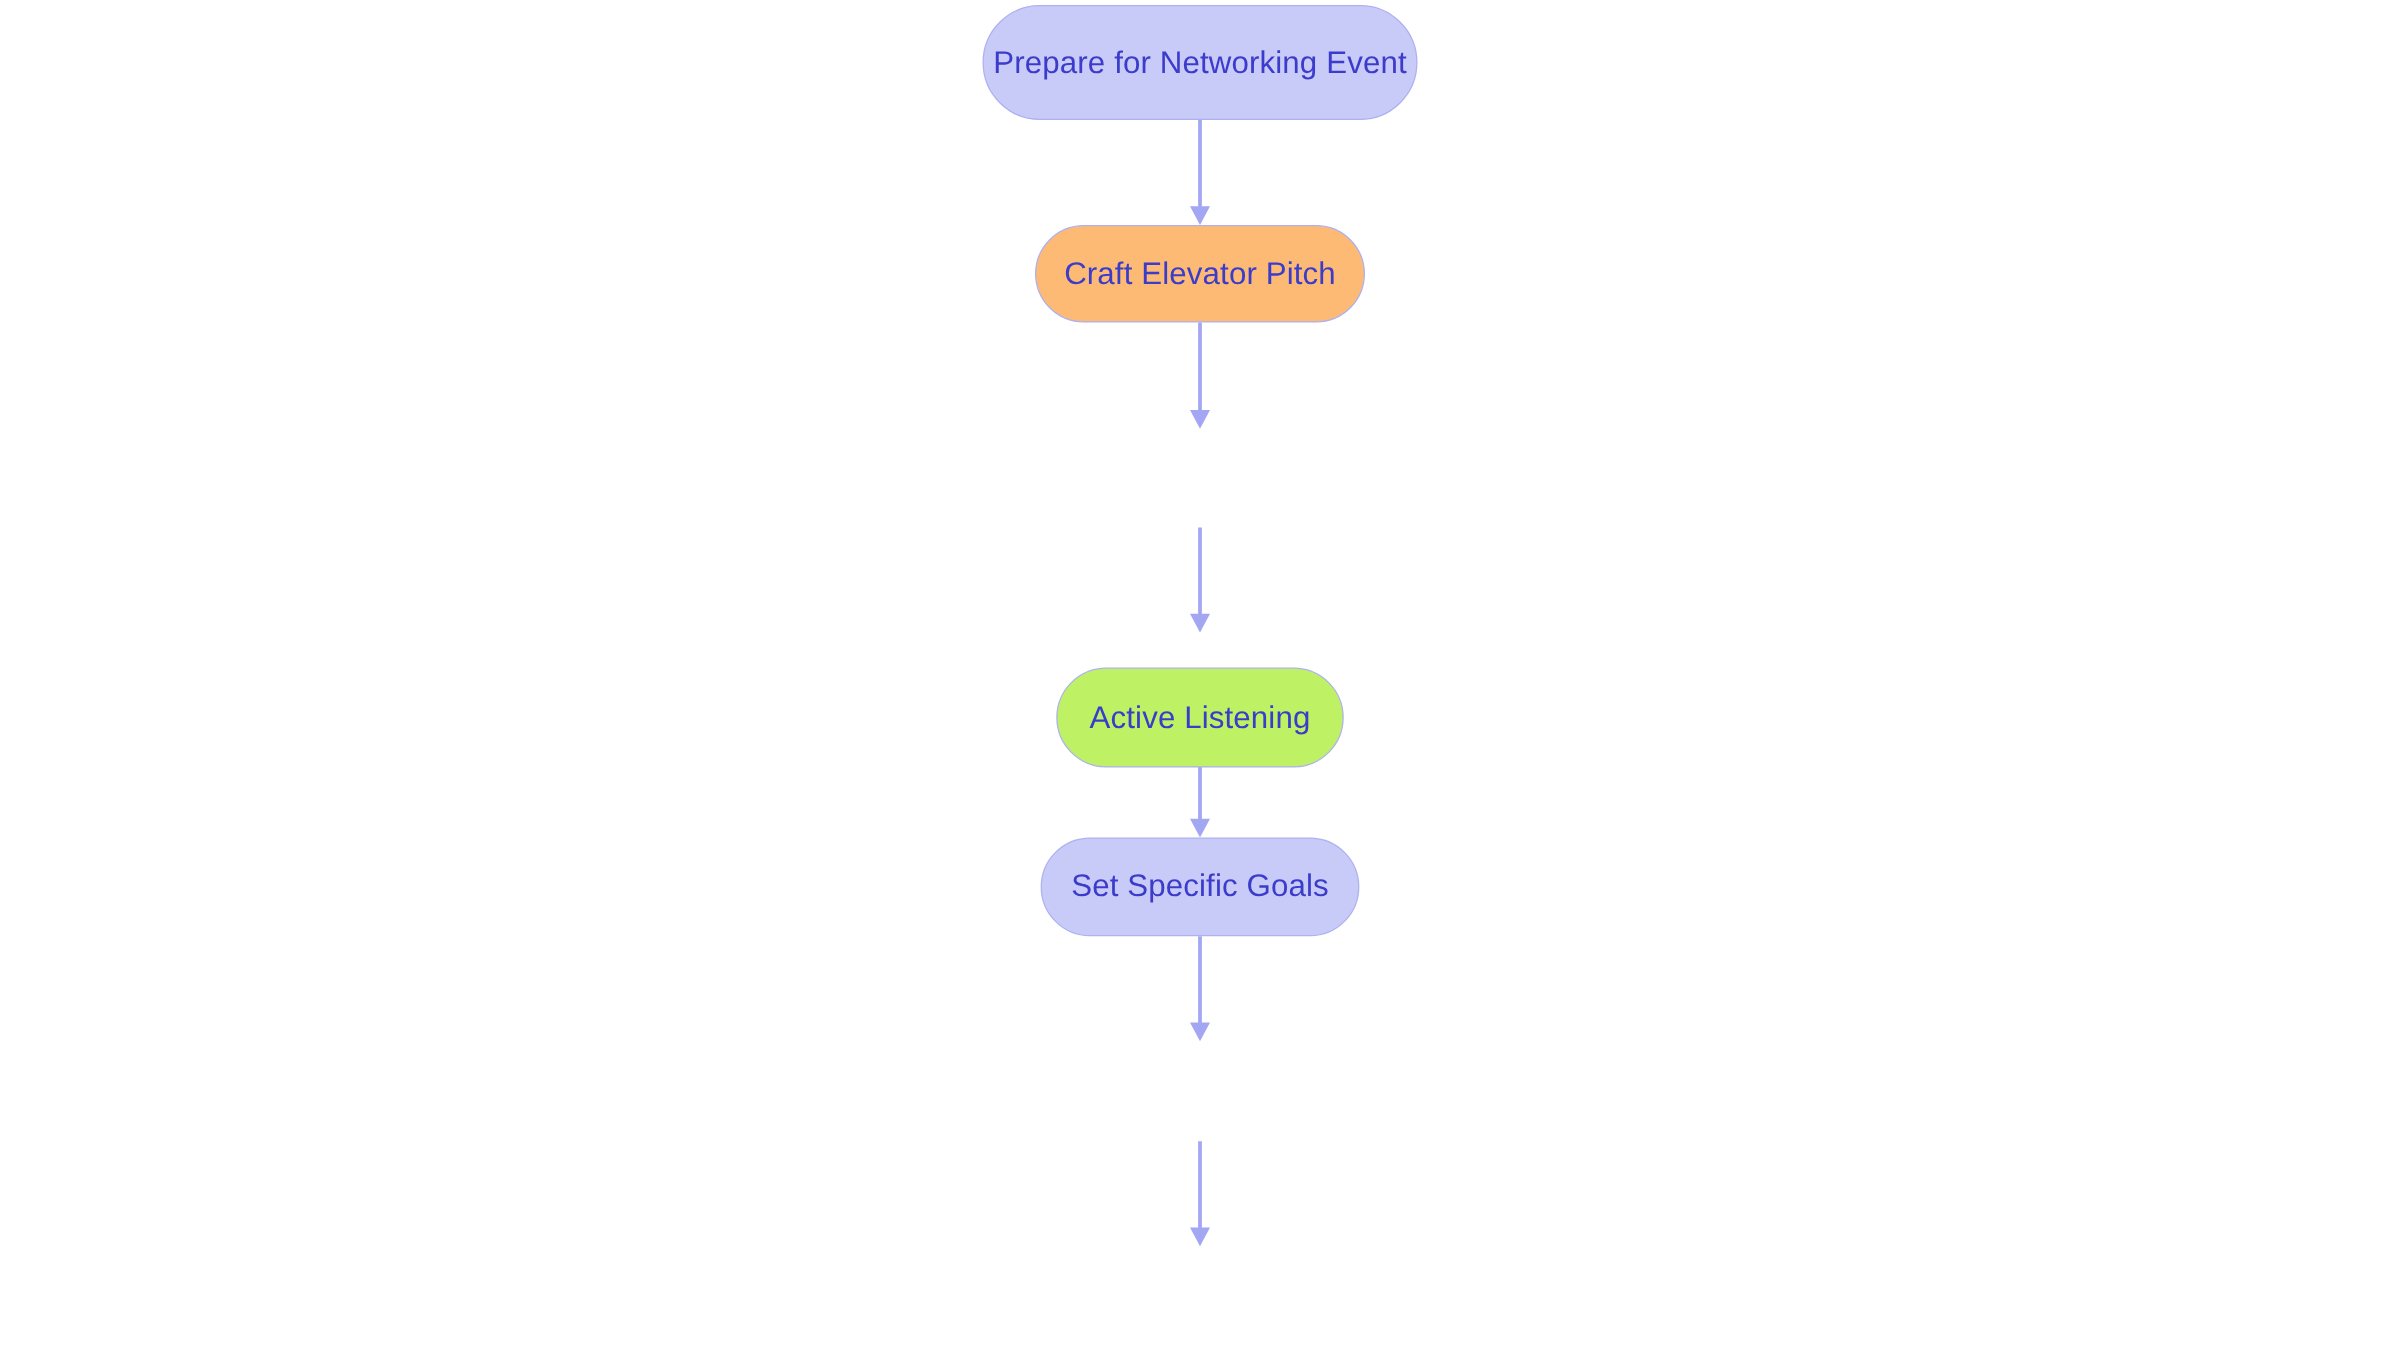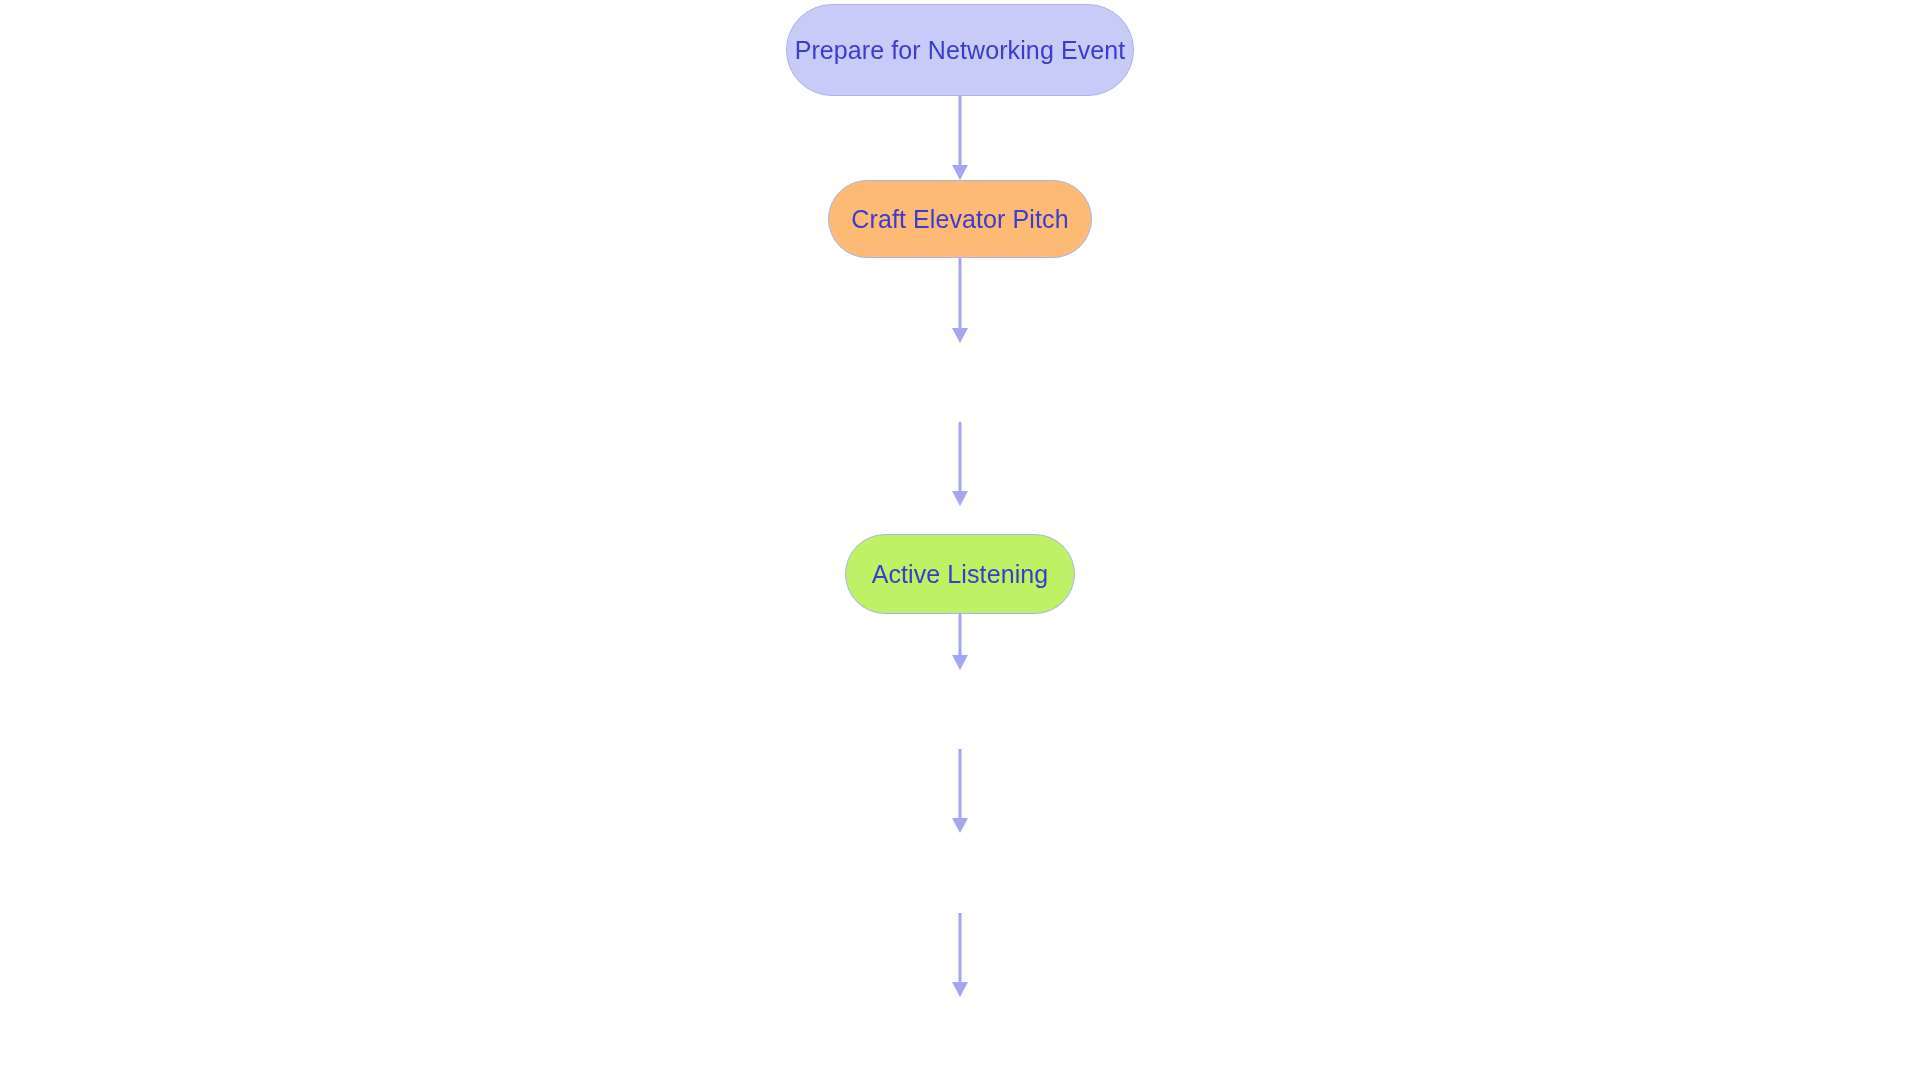--- a/index.html
+++ b/index.html
@@ -115,15 +115,18 @@
 
     <div class="node" style="left: 960px; top: 4px; width: 348px; height: 92px; background: rgb(200, 202, 248); border-color: rgb(174, 176, 240); color: rgb(60, 60, 203);">
       <span class="node-label">Prepare for Networking Event</span>
     </div>
     <div class="node" style="left: 960px; top: 180px; width: 264px; height: 78px; background: #fdba74; border-color: rgb(174, 176, 240); color: rgb(60, 60, 203);">
       <span class="node-label">Craft Elevator Pitch</span>
     </div>
     <div class="node" style="left: 960px; top: 506px; width: 230px; height: 80px; background: #bef264; border-color: rgb(174, 176, 240); color: rgb(60, 60, 203); margin-top: 28px;">
       <span class="node-label">Active Listening</span>
     </div>
+    <div class="node" style="left: 960px; top: 670px; width: 255px; height: 79px; background: rgb(200, 202, 248); border-color: rgb(174, 176, 240); color: rgb(60, 60, 203);">
+      <span class="node-label">Set Specific Goals</span>
+    </div>
 
   </div>
 </div>
 
 </body></html>

